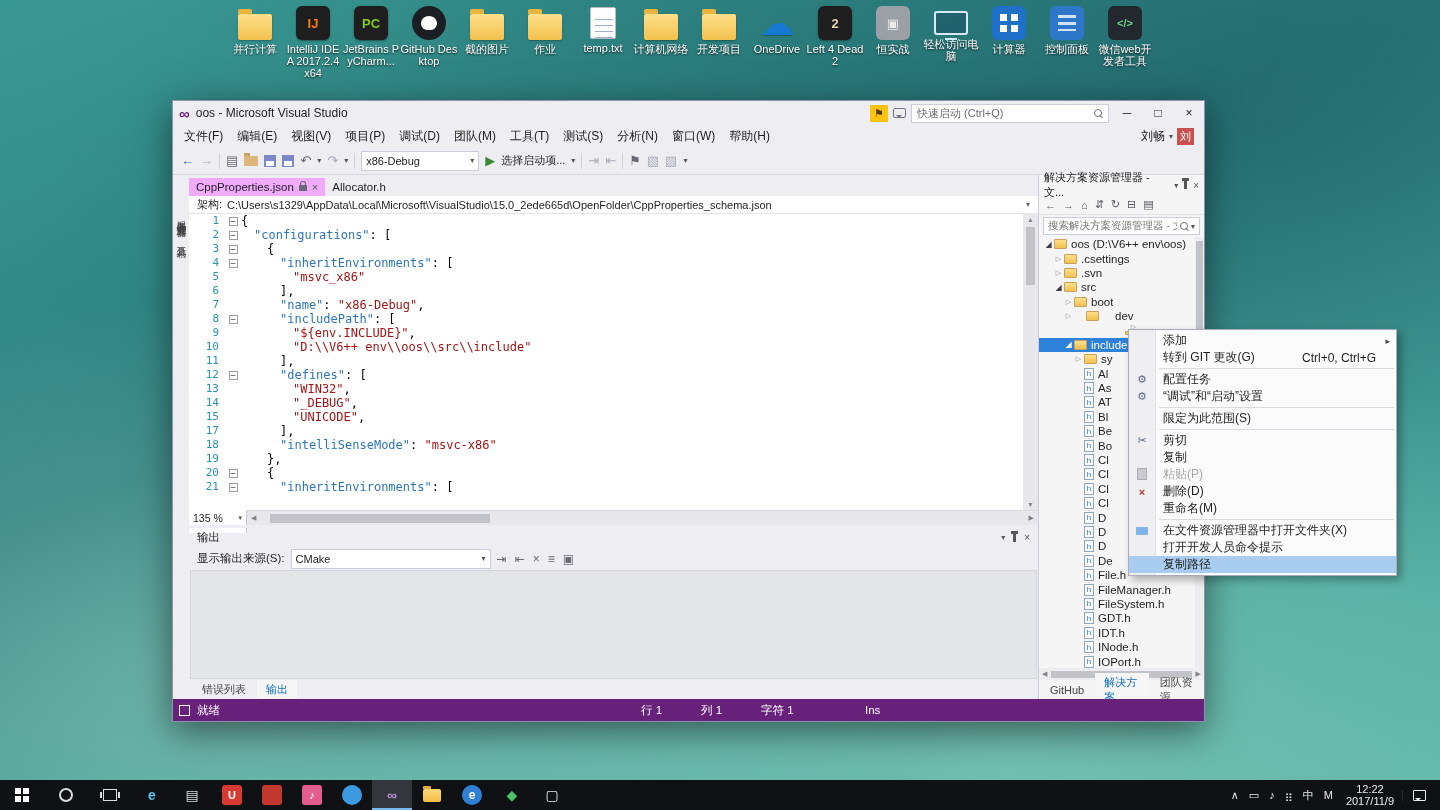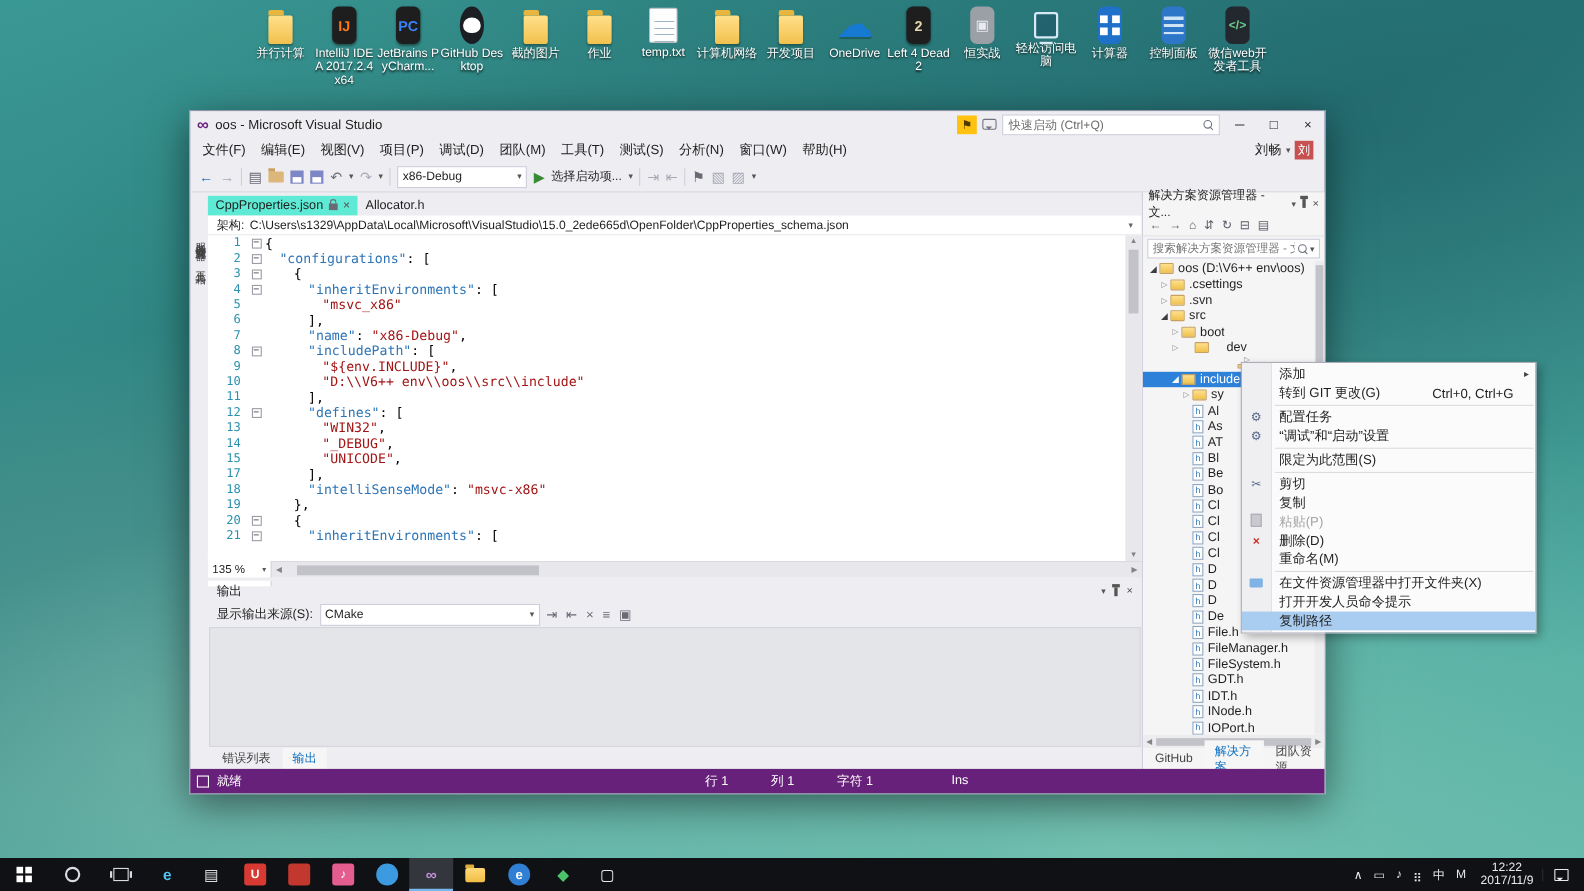--- a/index.html
+++ b/index.html
@@ -11,21 +11,21 @@
       radial-gradient(ellipse at 70% 95%, rgba(150,210,190,.45), transparent 45%),
       radial-gradient(ellipse at 88% 15%, rgba(25,85,95,.5), transparent 50%),
       radial-gradient(ellipse at 40% 30%, rgba(35,115,110,.45), transparent 45%),
       radial-gradient(ellipse at 60% 55%, rgba(90,170,160,.4), transparent 40%),
       linear-gradient(160deg,#3A9894,#2C7F7E 40%,#49A89E 70%,#5FB7A9);
   }
 
   
   .desktop-icons { position:absolute; left:226px; top:6px; display:flex; z-index:1; }
   .dicon { width:58px; text-align:center; cursor:default; }
-  .dibox { width:22px; height:34px; margin:0 auto 3px auto; display:flex; align-items:center; justify-content:center;
+  .dibox { width:34px; height:34px; margin:0 auto 3px auto; display:flex; align-items:center; justify-content:center;
            font-weight:bold; font-size:13px; }
   .dlabel { color:#fff; font-size:11px; line-height:12px; text-shadow:0 1px 2px rgba(0,0,0,.85); word-break:break-all; }
   .di-folder { background:linear-gradient(#FFE08A,#F2C14E); border-radius:2px; position:relative; height:26px; margin-top:8px; box-shadow:0 1px 2px rgba(0,0,0,.3); }
   .di-folder::before { content:""; position:absolute; top:-5px; left:0; width:14px; height:5px; background:#E8B63F; border-radius:2px 2px 0 0; }
   .di-dark { background:#1E1E1E; border-radius:6px; color:#fff; box-shadow:0 1px 2px rgba(0,0,0,.4); }
   .di-github { background:#1B1F23; border-radius:50%; position:relative; }
   .di-github::after { content:""; width:16px; height:14px; background:#fff; border-radius:50% 50% 45% 45%; }
   .di-txt { background:#FDFDFD; width:26px; height:32px; margin-top:1px; border:1px solid #B9BDC2; border-radius:2px;
             background-image:repeating-linear-gradient(#FDFDFD 0 5px,#9FB3C8 5px 6px); background-size:18px 100%; background-position:4px 6px; background-repeat:no-repeat; }
   .di-cloud { color:#1679D2; font-size:34px; line-height:34px; font-weight:normal; text-shadow:0 1px 1px rgba(0,0,0,.25); }
@@ -77,21 +77,21 @@
   .startup-lbl { font-size:11px; color:#1E1E1E; }
 
   .vs-main { flex:1; display:flex; min-height:0; }
 
   .left-strip { width:16px; display:flex; flex-direction:column; align-items:center; padding-top:38px; gap:18px; }
   .vtab { writing-mode:vertical-rl; font-size:10px; color:#424242; letter-spacing:1px; }
 
   .editor-col { flex:1; display:flex; flex-direction:column; min-width:0; }
   .tabbar { height:21px; display:flex; align-items:flex-end; font-size:11.5px; color:#1E1E1E; }
   .tab { padding:3px 7px; display:flex; align-items:center; gap:5px; }
-  .tab.active { background:#5eead4;text-align:center; }
+  .tab.active { background:#f0abfc;text-align:center; }
   .lock { width:8px; height:6px; background:#6a6a75; position:relative; display:inline-block; margin-top:2px; }
   .lock::before { content:""; position:absolute; top:-4px; left:1px; width:4px; height:4px; border:1.3px solid #6a6a75; border-bottom:none; border-radius:3px 3px 0 0; }
   .tab-close { font-size:11px; color:#555; }
 
   .breadcrumb { height:18px; background:#fff; border-bottom:1px solid #E5E5E8; display:flex; align-items:center; font-size:11px; color:#1E1E1E; padding:0 8px; gap:5px; }
   .breadcrumb .car { margin-left:auto; font-size:8px; color:#666; }
 
   .code-wrap { height:296px; background:#fff; display:flex; position:relative; }
   .code-lines { flex:1; overflow:hidden; }
   .cl { height:14px; line-height:14px; display:flex; font-family:"DejaVu Sans Mono","Liberation Mono",monospace; font-size:12px; white-space:pre; }
@@ -204,21 +204,21 @@
 <div class="desktop-icons" id="desktop-icons">
     <div class="dicon">
       <div class="dibox di-folder"></div>
       <div class="dlabel">并行计算</div>
     </div>
     <div class="dicon">
       <div class="dibox di-dark" style="color: rgb(249, 122, 18);">IJ</div>
       <div class="dlabel">IntelliJ IDEA 2017.2.4 x64</div>
     </div>
     <div class="dicon">
-      <div class="dibox di-dark" style="color: #3b82f6;">PC</div>
+      <div class="dibox di-dark" style="color: #84cc16;">PC</div>
       <div class="dlabel">JetBrains PyCharm...</div>
     </div>
     <div class="dicon">
       <div class="dibox di-github"></div>
       <div class="dlabel">GitHub Desktop</div>
     </div>
     <div class="dicon">
       <div class="dibox di-folder"></div>
       <div class="dlabel">截的图片</div>
     </div>

